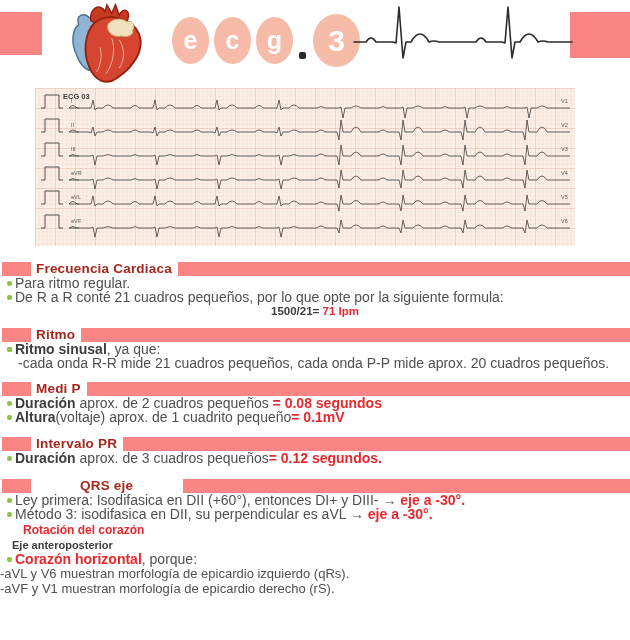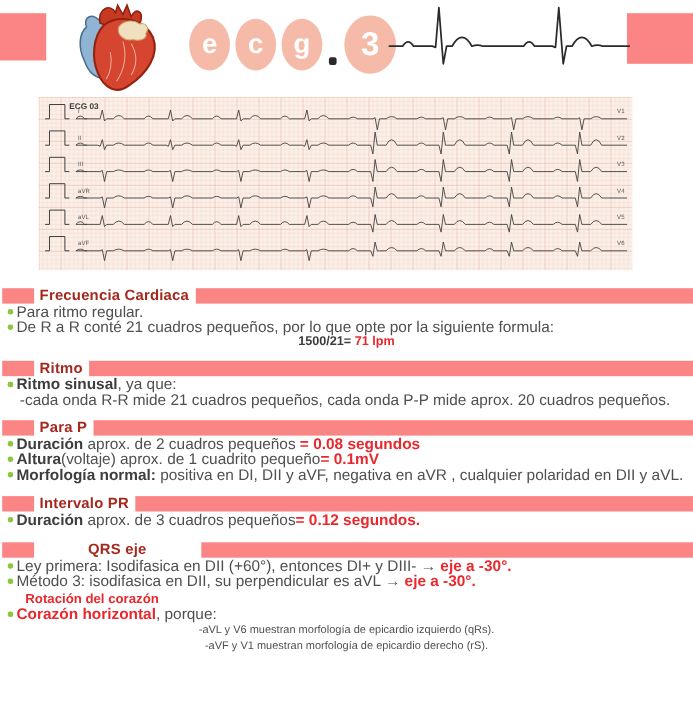--- a/index.html
+++ b/index.html
@@ -32,21 +32,21 @@
              padding:0 6px 0 5px;white-space:nowrap;letter-spacing:0.2px;}
   .sec-bar{flex:1;height:14px;background:#FB8585;}
   .line{position:relative;padding-left:15px;font-size:14px;line-height:13.5px;margin-top:0.5px;}
   .bullet{position:absolute;left:7px;top:4.5px;width:4.5px;height:4.5px;border-radius:50%;background:#8CC63E;}
   .sub{padding-left:18px;}
   .b{font-weight:bold;color:#3d3d3d;}
   .r{font-weight:bold;color:#E8282D;}
   .formula{text-align:center;font-size:11.5px;font-weight:bold;color:#3d3d3d;line-height:14px;}
   .rot-title{color:#E8282D;font-weight:bold;font-size:12px;padding-left:23px;line-height:14px;margin-top:2px;}
   .plain-bold{font-weight:bold;color:#3d3d3d;font-size:11px;padding-left:12px;line-height:14px;margin-top:1px;}
-  .centered{text-align:center;font-size:10px;line-height:13.5px;margin-top:1px;}
+  .centered{text-align:left;font-size:13px;line-height:13.5px;margin-top:1px;}
   .mt15{margin-top:15px;} .mt9{margin-top:9px;} .mt11{margin-top:11px;}
   .mt12{margin-top:12px;} .mt13{margin-top:13px;gap:44px;}
 </style>
 </head>
 <body>
 
 <div class="page">
 
   <div class="hdr">
     <div class="hdr-block-left"></div>
@@ -162,32 +162,29 @@
       <span class="bullet"></span><span class="b">Ritmo sinusal</span><span>, ya que:</span>
     </div>
     <div class="line sub">
       <span>-cada onda R-R mide 21 cuadros pequeños, cada onda P-P mide aprox. 20 cuadros pequeños.</span>
     </div>
   </div>
 
   <div>
     <div class="sec-header mt11">
       <div class="sec-block"></div>
-      <div class="sec-title">Para P</div>
+      <div class="sec-title">Medi P</div>
       <div class="sec-bar"></div>
     </div>
     <div class="line">
       <span class="bullet"></span><span class="b">Duración</span><span> aprox. de 2 cuadros pequeños </span><span class="r">= 0.08 segundos</span>
     </div>
     <div class="line">
       <span class="bullet"></span><span class="b">Altura</span><span>(voltaje) aprox. de 1 cuadrito pequeño</span><span class="r">= 0.1mV</span>
     </div>
-    <div class="line">
-      <span class="bullet"></span><span class="b">Morfología normal:</span><span> positiva en DI, DII y aVF, negativa en aVR , cualquier polaridad en DII y aVL.</span>
-    </div>
   </div>
 
   <div>
     <div class="sec-header mt12">
       <div class="sec-block"></div>
       <div class="sec-title">Intervalo PR</div>
       <div class="sec-bar"></div>
     </div>
     <div class="line">
       <span class="bullet"></span><span class="b">Duración</span><span> aprox. de 3 cuadros pequeños</span><span class="r">= 0.12 segundos.</span>
@@ -200,20 +197,21 @@
       <div class="sec-title">QRS eje</div>
       <div class="sec-bar"></div>
     </div>
     <div class="line">
       <span class="bullet"></span><span>Ley primera: Isodifasica en DII (+60°), entonces DI+ y DIII- → </span><span class="r">eje a -30°.</span>
     </div>
     <div class="line">
       <span class="bullet"></span><span>Método 3: isodifasica en DII, su perpendicular es aVL → </span><span class="r">eje a -30°.</span>
     </div>
     <div class="rot-title">Rotación del corazón</div>
+    <div class="plain-bold">Eje anteroposterior</div>
     <div class="line">
       <span class="bullet"></span><span class="r">Corazón horizontal</span><span>, porque:</span>
     </div>
     <div class="centered">
       <span>-aVL  y V6 muestran morfología de epicardio izquierdo (qRs).</span>
     </div>
     <div class="centered">
       <span>-aVF y V1 muestran morfología de epicardio derecho (rS).</span>
     </div>
   </div>

